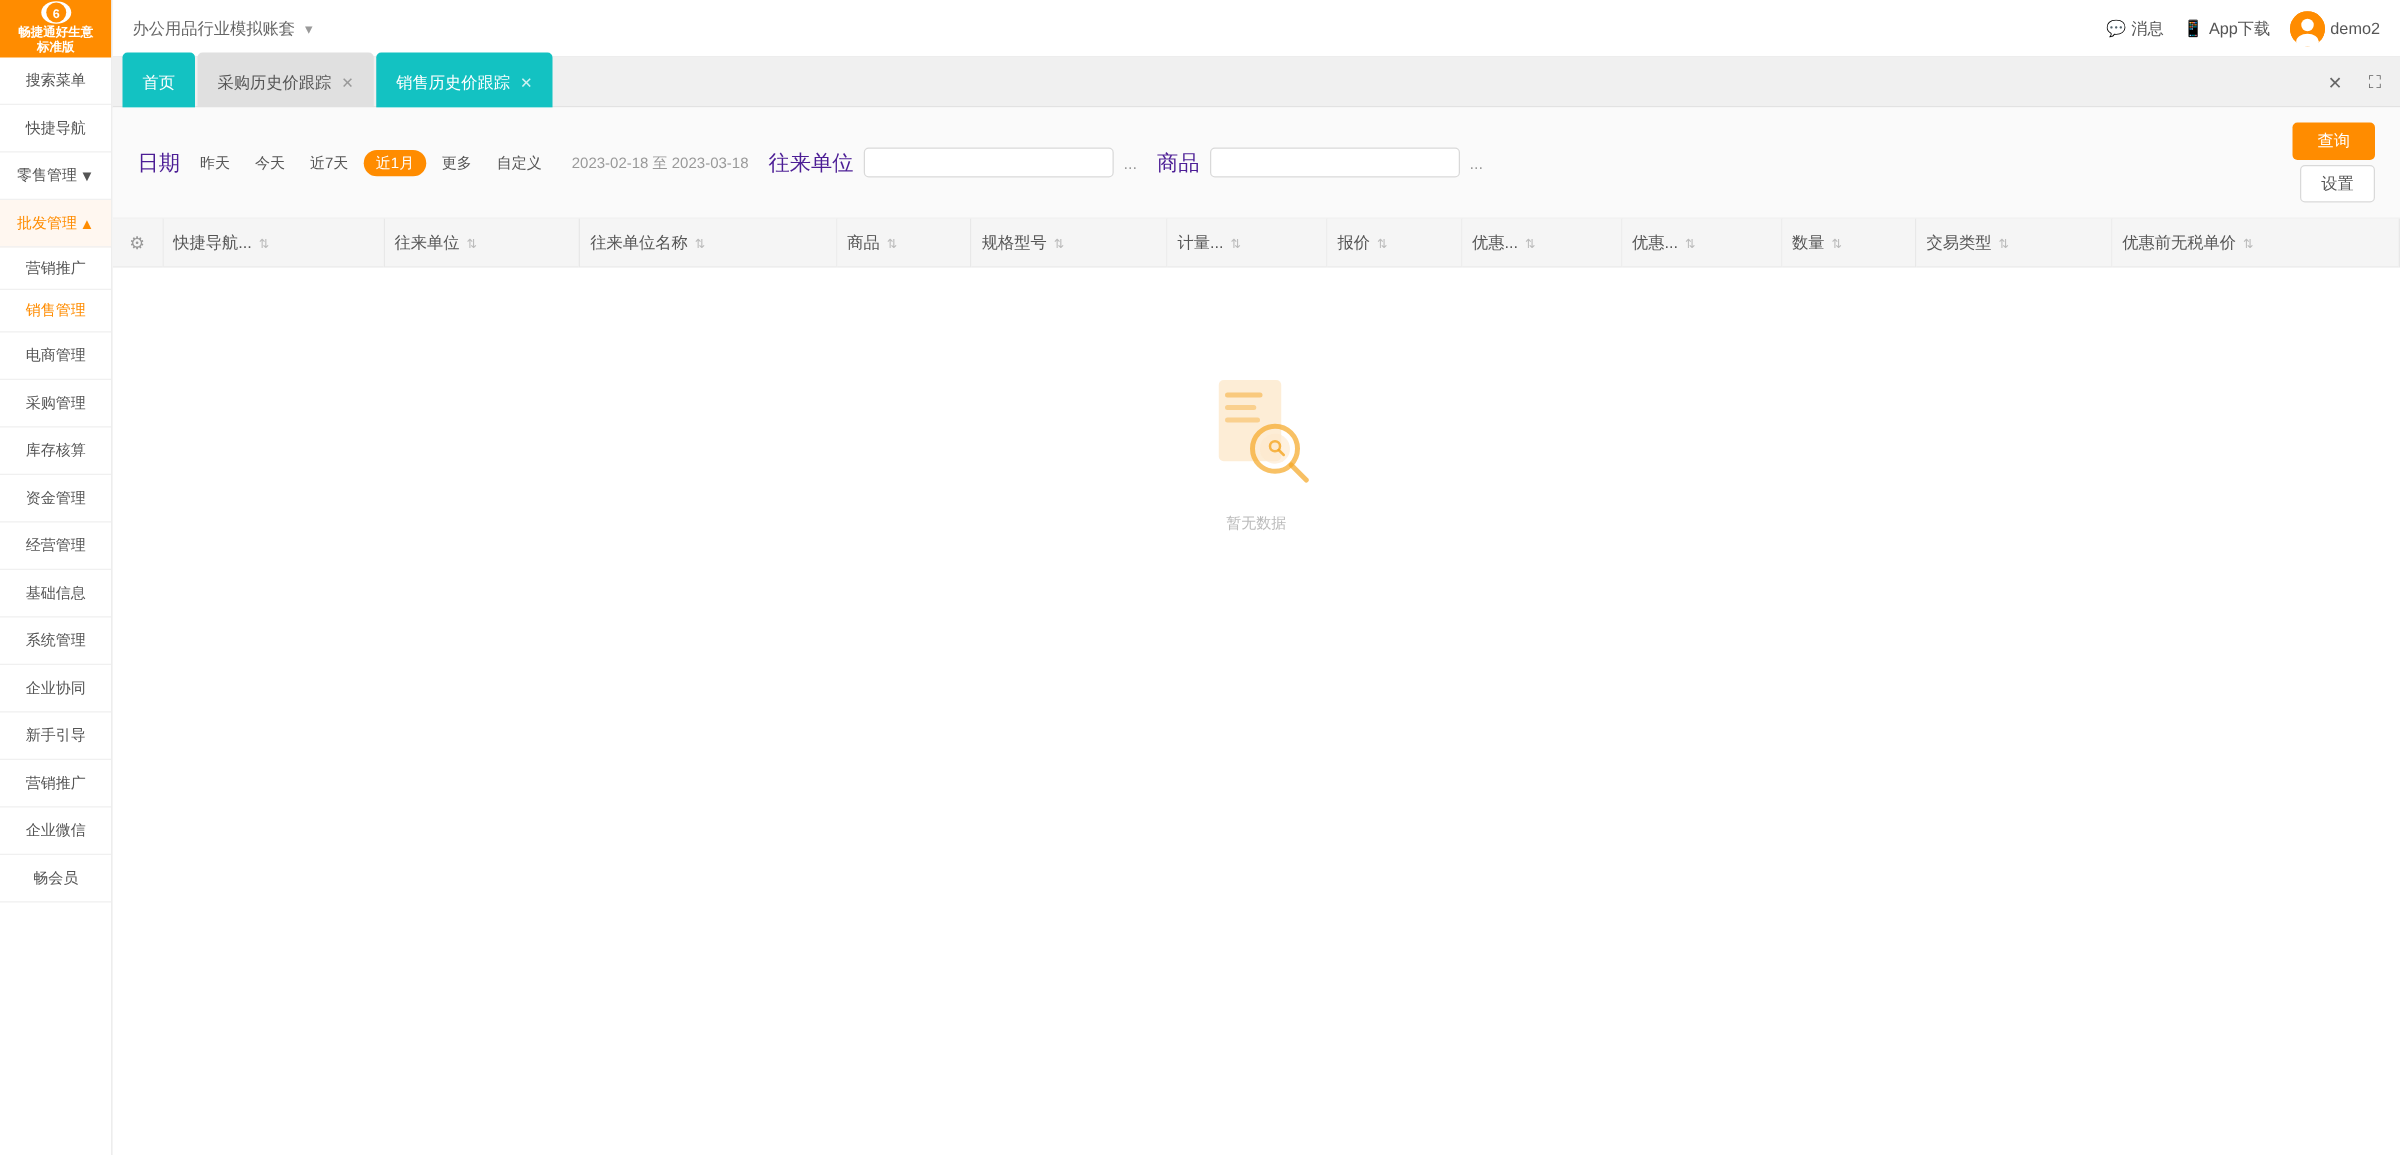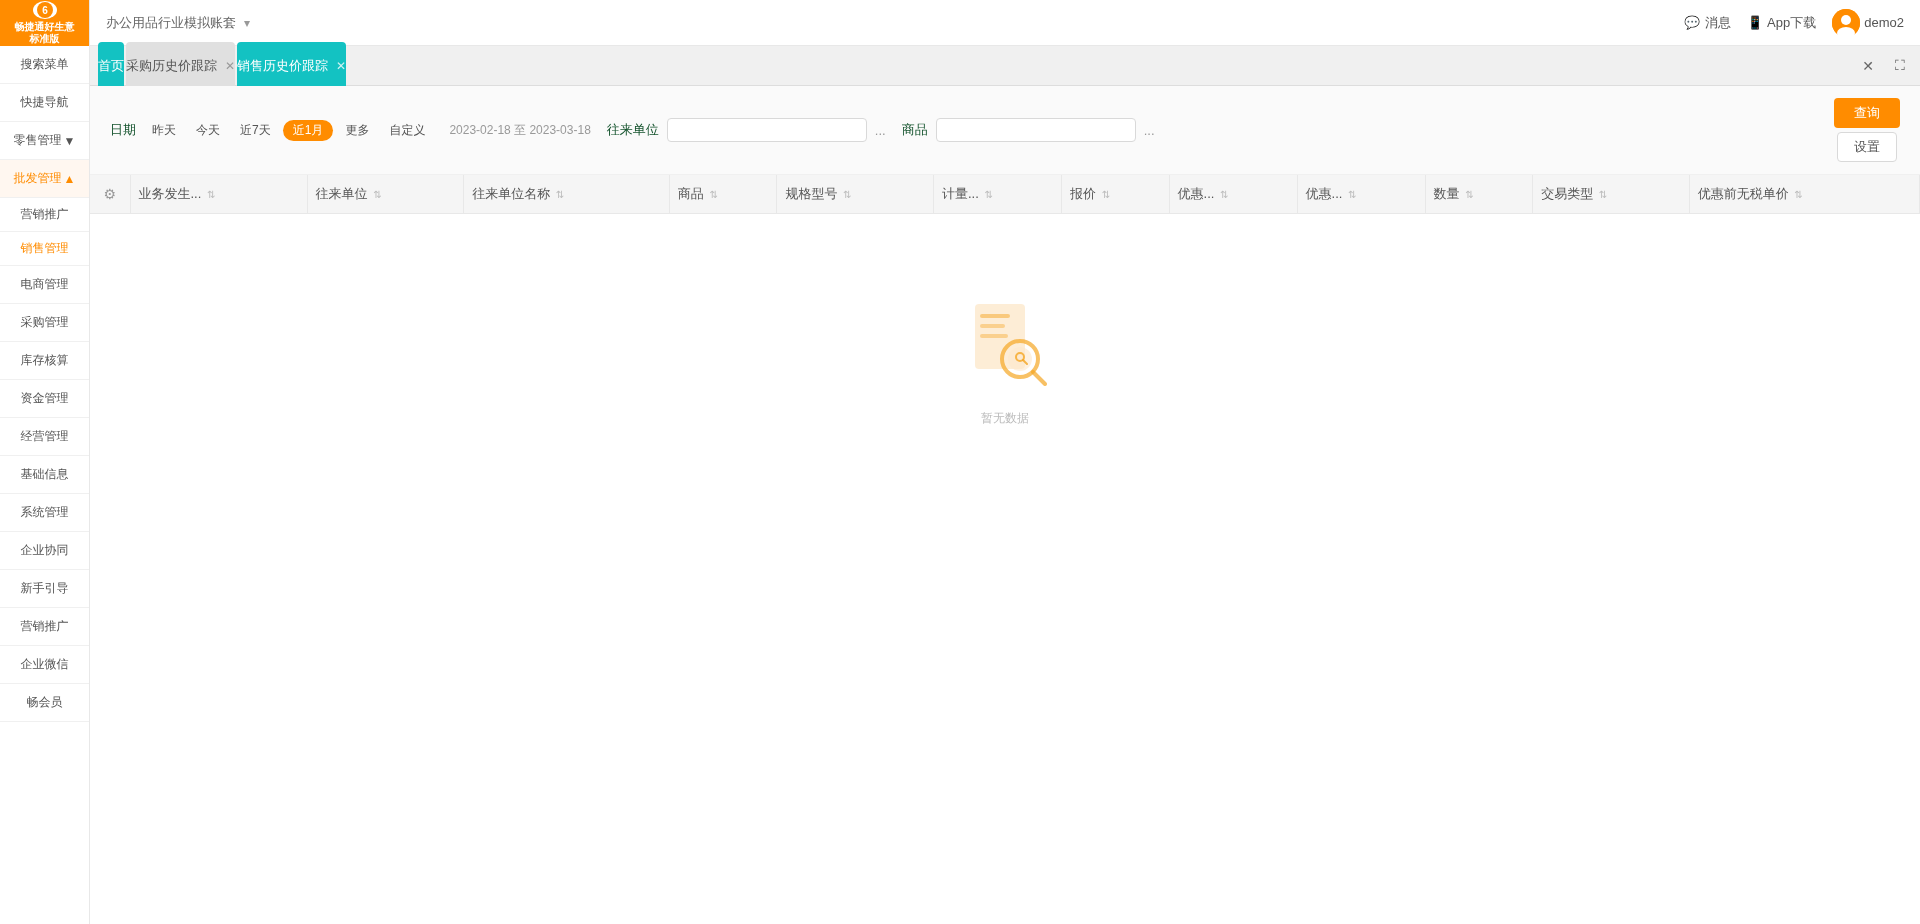--- a/index.html
+++ b/index.html
@@ -126,21 +126,21 @@
     .tabs-bar {
       height: 40px;
       background: #f0f0f0;
       display: flex;
       align-items: center;
       padding: 0 8px;
       border-bottom: 1px solid #ddd;
     }
     .tab {
       height: 48px;
-      padding: 0 0;
+      padding: 0 16px;
       display: flex;
       align-items: center;
       gap: 8px;
       cursor: pointer;
       font-size: 13px;
       color: #555;
       border-radius: 4px 4px 0 0;
       background: #e0e0e0;
       margin-right: 2px;
     }
@@ -233,22 +233,22 @@
       align-items: center;
       gap: 16px;
       flex-wrap: wrap;
     }
     .filter-group {
       display: flex;
       align-items: center;
       gap: 8px;
     }
     .filter-label {
-      font-size: 13px;
-      color: #14532d;
+      font-size: 17px;
+      color: #4c1d95;
       white-space: nowrap;
     }
     .date-btns {
       display: flex;
       align-items: center;
       gap: 4px;
     }
     .date-btn {
       padding: 2px 8px;
       font-size: 12px;
@@ -302,21 +302,21 @@
       border-radius: 4px;
       padding: 5px 16px;
       font-size: 13px;
       cursor: pointer;
     }
     .filter-actions {
       margin-left: auto;
       display: flex;
       flex-direction: column;
       gap: 4px;
-      align-items: center;
+      align-items: flex-end;
     }
 
     
     .table-container {
       padding: 0 0;
       flex: 1;
     }
     .data-table {
       width: 100%;
       border-collapse: collapse;
@@ -532,21 +532,21 @@
     </div>
 
     <div class="table-container">
       <table class="data-table">
         <thead>
           <tr>
             <th class="th-settings">
               <span class="gear-icon">⚙</span>
             </th>
             <th>
-              <span>业务发生...</span>
+              <span>快捷导航...</span>
               <span class="sort-arrows">⇅</span>
             </th>
             <th>
               <span>往来单位</span>
               <span class="sort-arrows">⇅</span>
             </th>
             <th>
               <span>往来单位名称</span>
               <span class="sort-arrows">⇅</span>
             </th>

